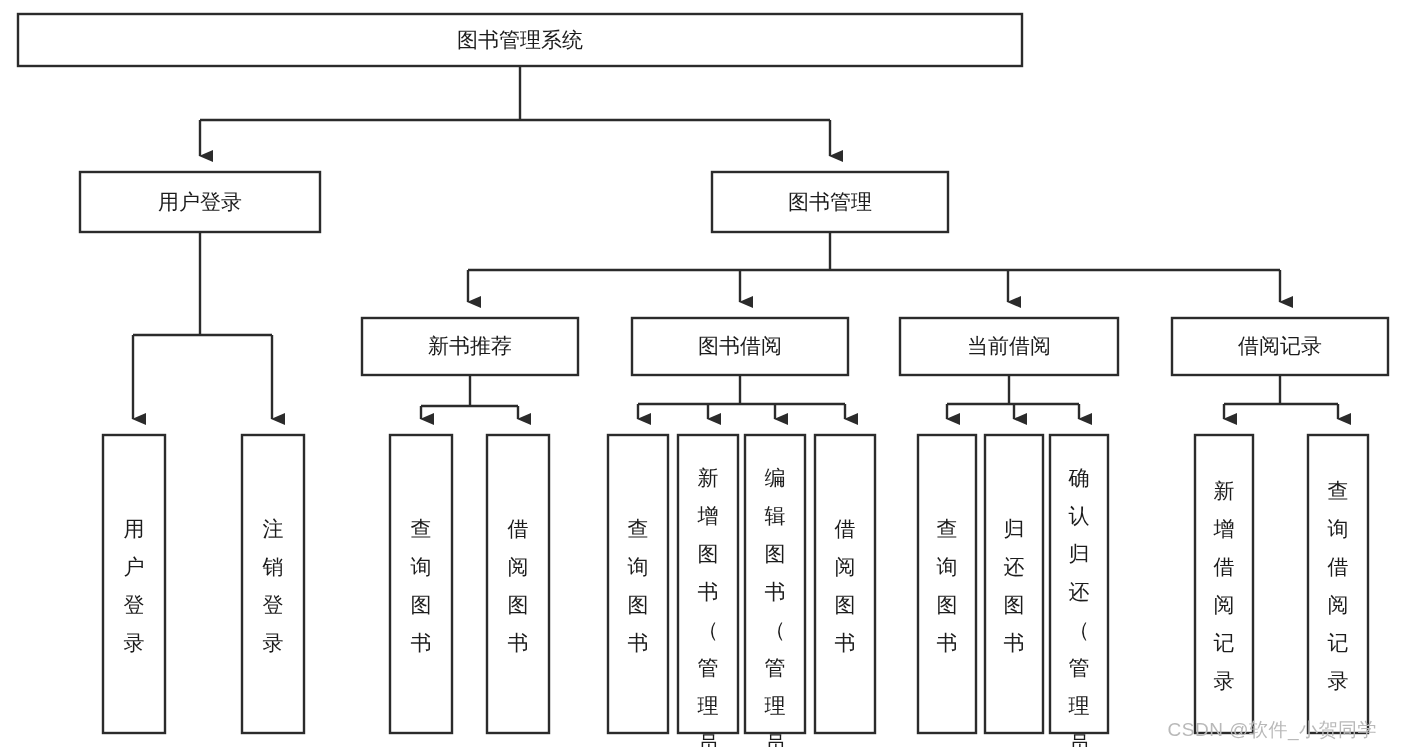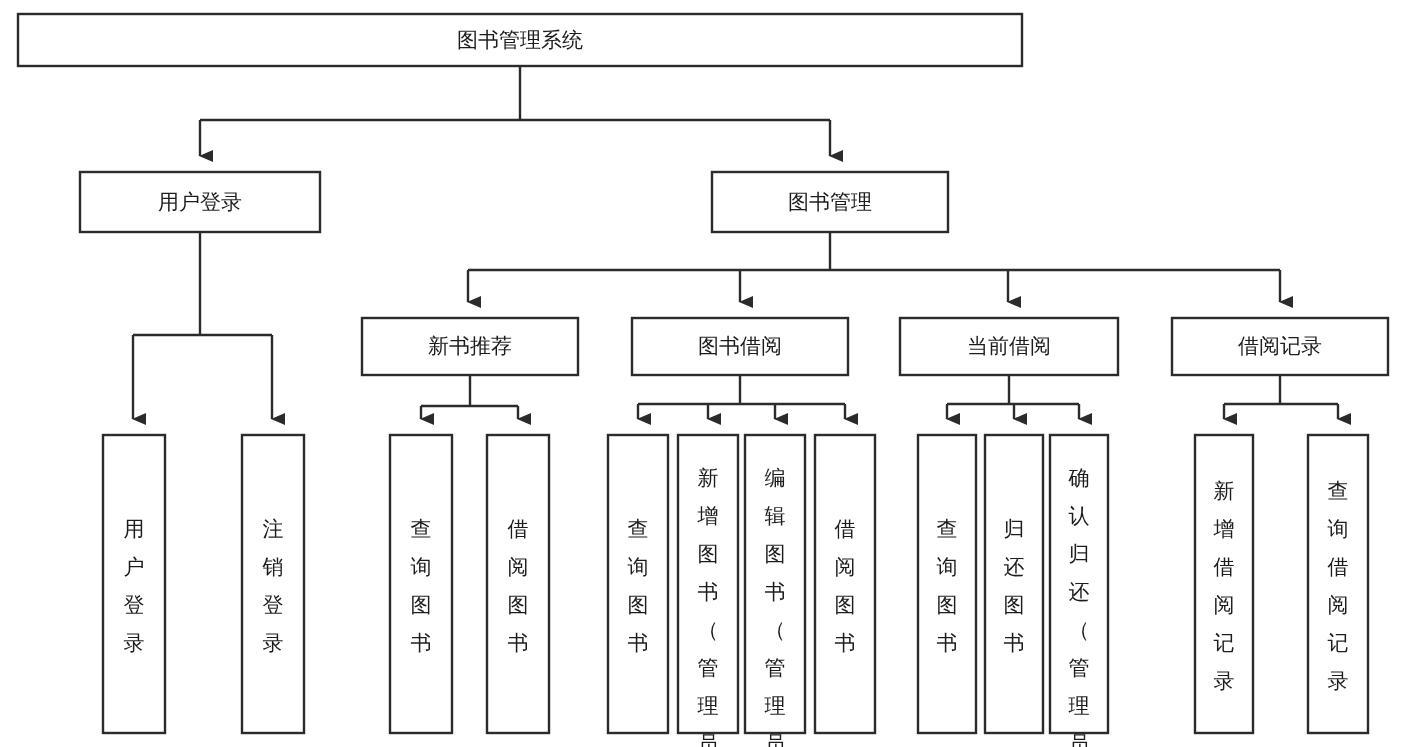--- a/index.html
+++ b/index.html
@@ -211,13 +211,14 @@
           <rect class="node-box" x="1195" y="435" width="58" height="298"></rect>
           <text class="node-label-leaf"><tspan x="1224" y="498">新</tspan><tspan x="1224" y="536">增</tspan><tspan x="1224" y="574">借</tspan><tspan x="1224" y="612">阅</tspan><tspan x="1224" y="650">记</tspan><tspan x="1224" y="688">录</tspan></text>
         </g>
         <g>
           <rect class="node-box" x="1308" y="435" width="60" height="298"></rect>
           <text class="node-label-leaf"><tspan x="1338" y="498">查</tspan><tspan x="1338" y="536">询</tspan><tspan x="1338" y="574">借</tspan><tspan x="1338" y="612">阅</tspan><tspan x="1338" y="650">记</tspan><tspan x="1338" y="688">录</tspan></text>
         </g>
       </g>
   </svg>
 
+  <div class="watermark">CSDN @软件_小贺同学</div>
 </div>
 
 </body></html>

